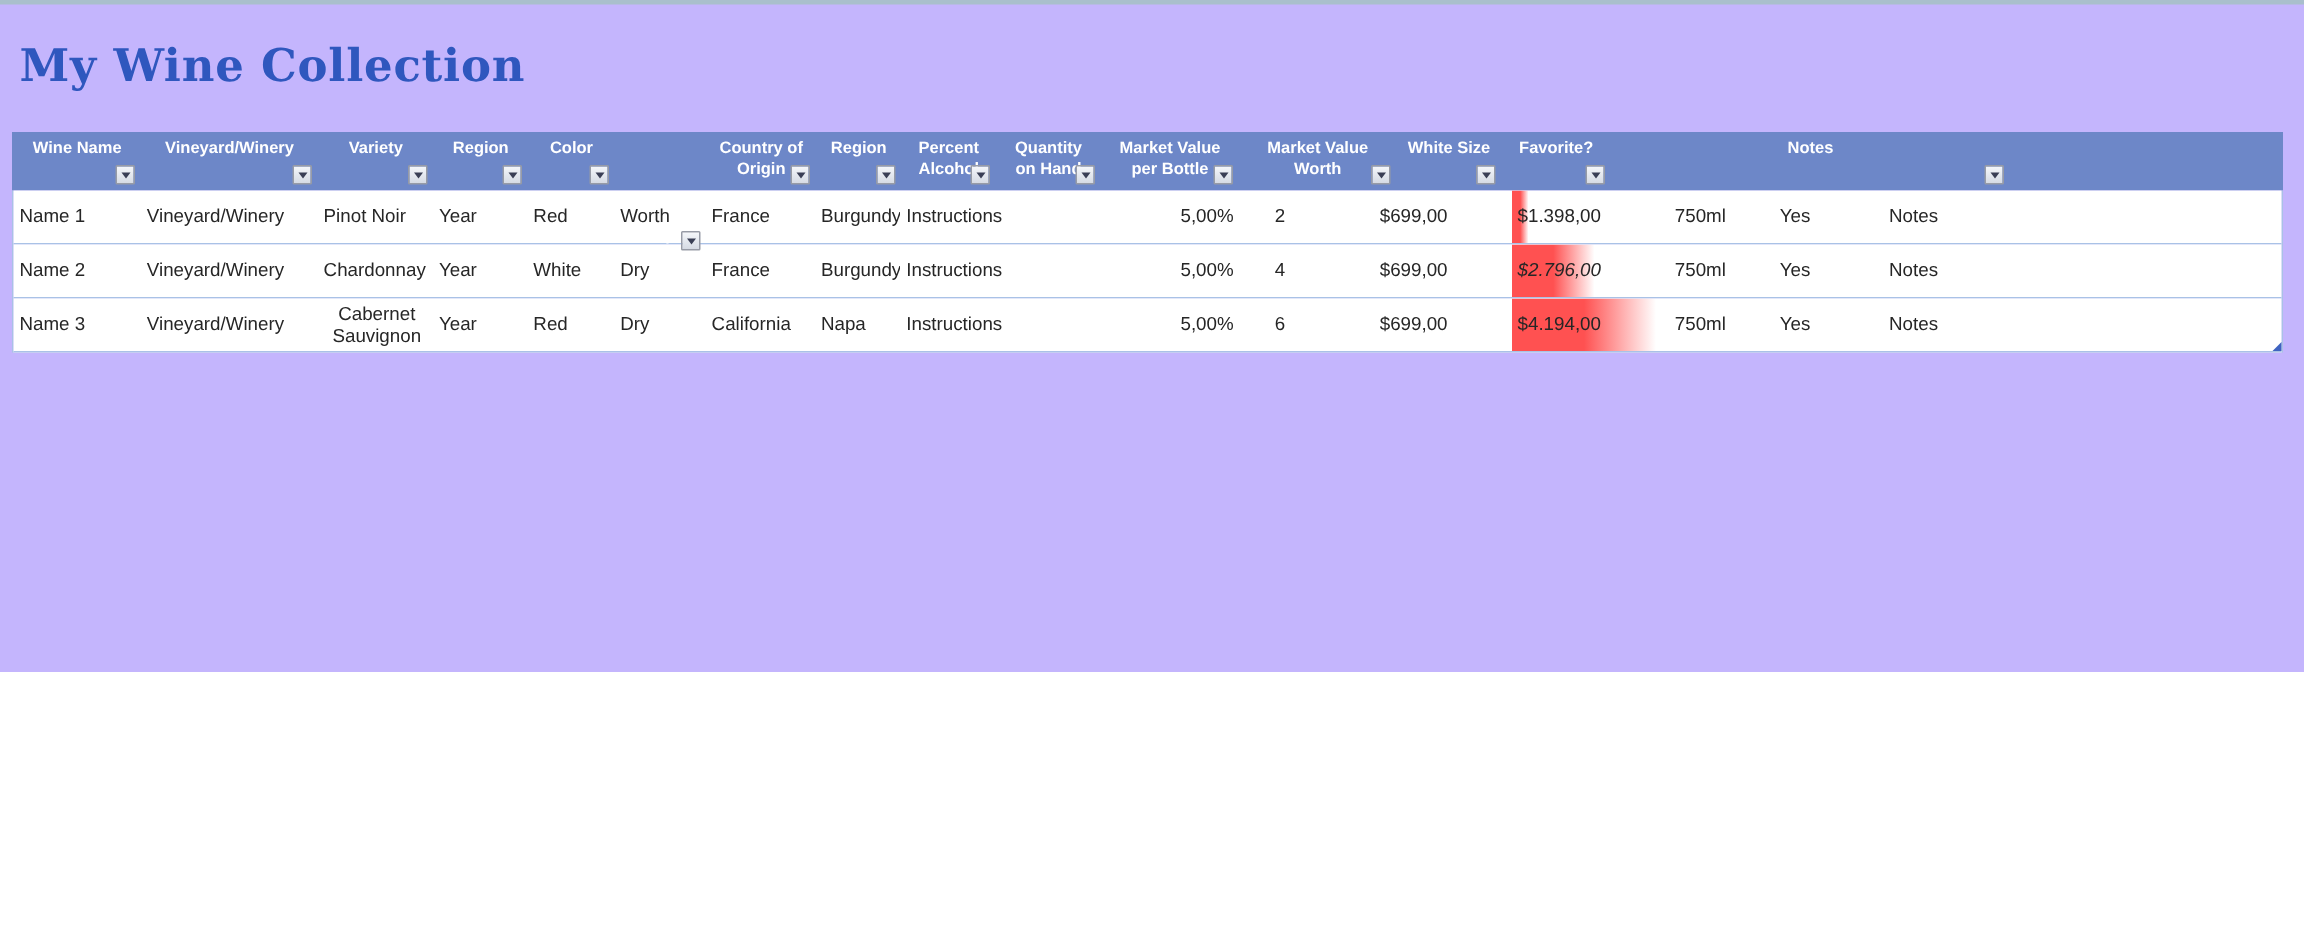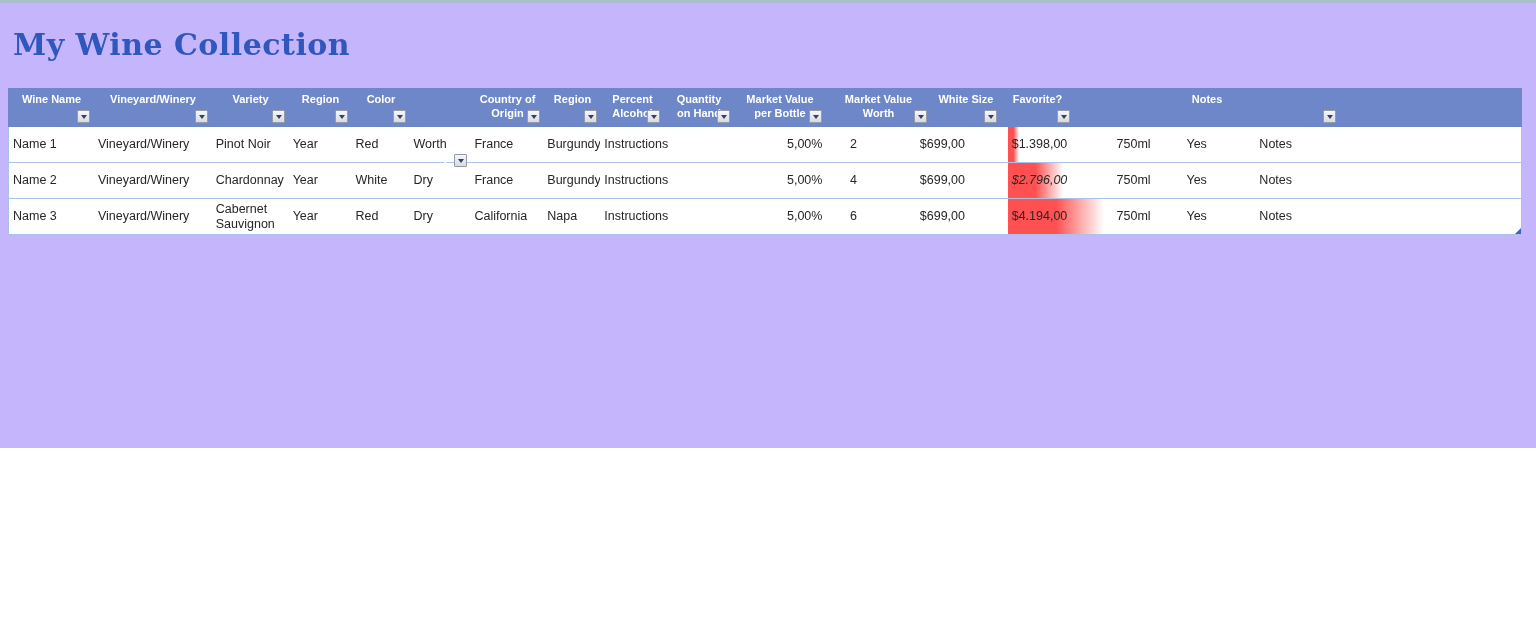--- a/index.html
+++ b/index.html
@@ -82,20 +82,21 @@
     background:#fff;
   }
   .cell{
     position:relative;
     display:flex;align-items:center;
     padding:2px 2px 2px 4px;
     font-size:12.5px;
     line-height:15px;
     color:var(--body-text);
     overflow:hidden;
+    text-align:center;
   }
   .cell-text{position:relative;z-index:1;}
   .databar{
     position:absolute;left:0;top:0;bottom:0;
     background:linear-gradient(90deg,var(--bar-red) 0%,var(--bar-red) 50%,rgba(255,81,81,0) 100%);
     z-index:0;
   }
   .resize-handle{
     position:absolute;right:1px;bottom:1px;
     width:0;height:0;

